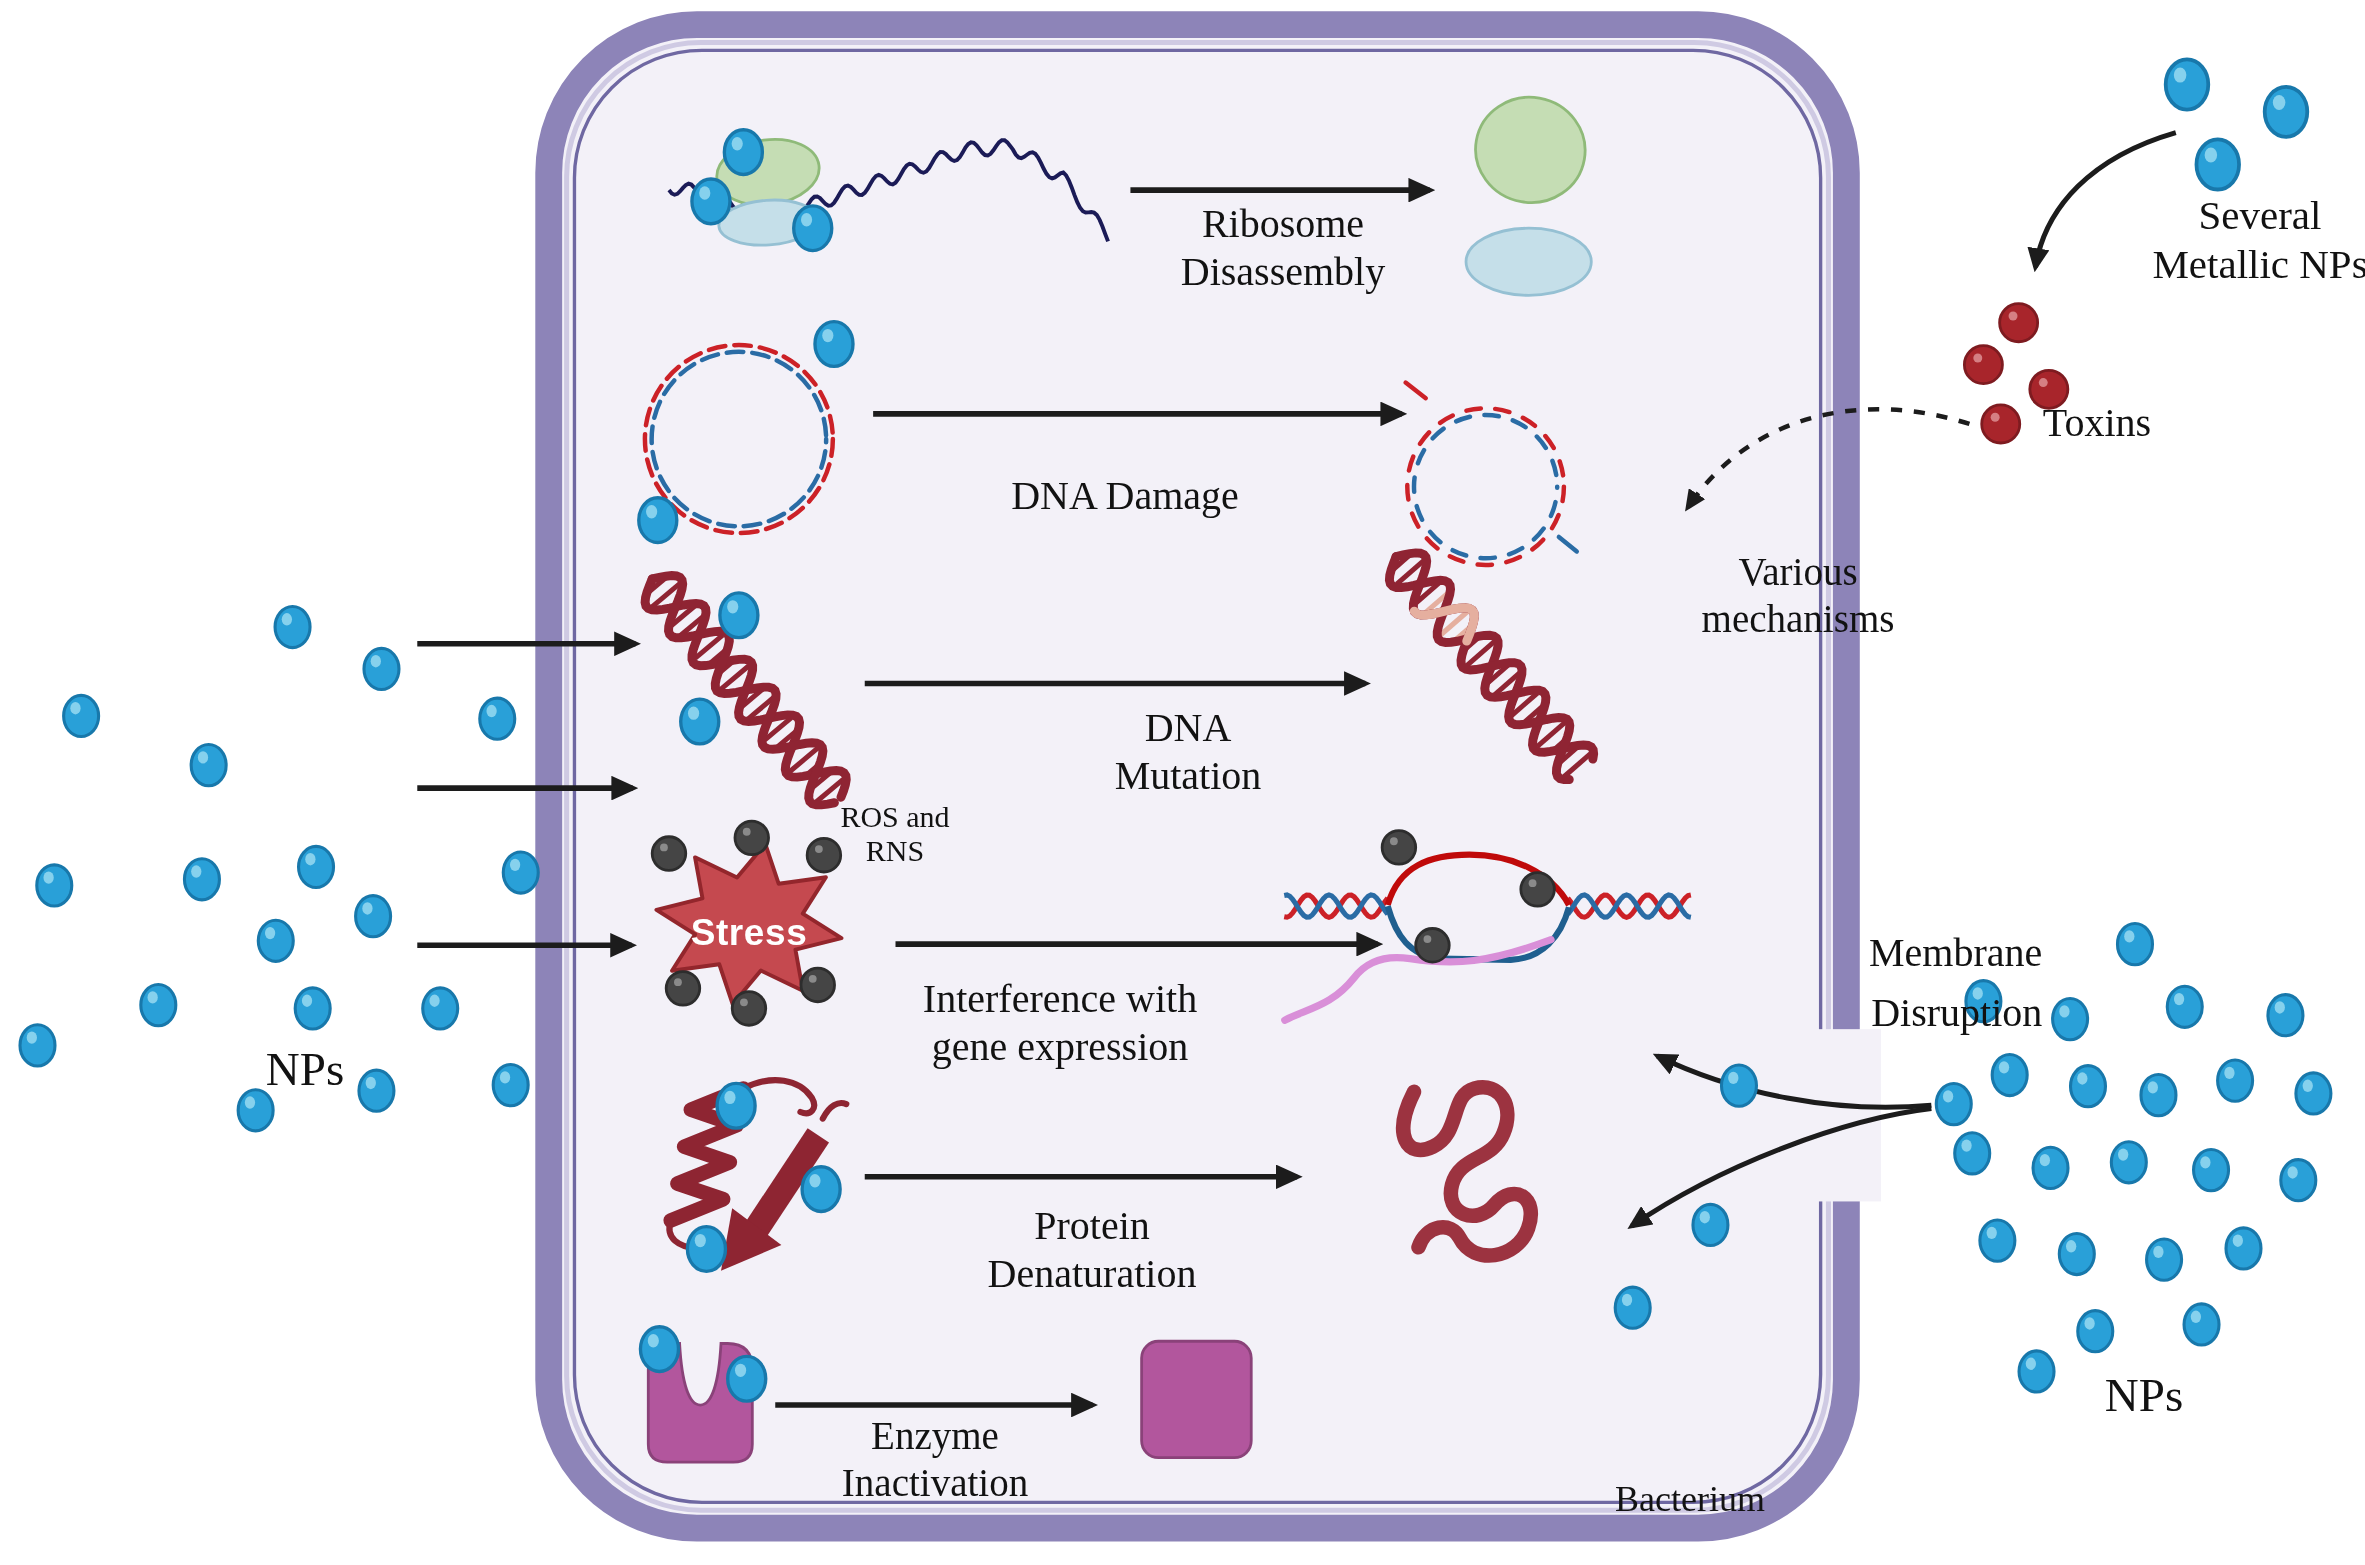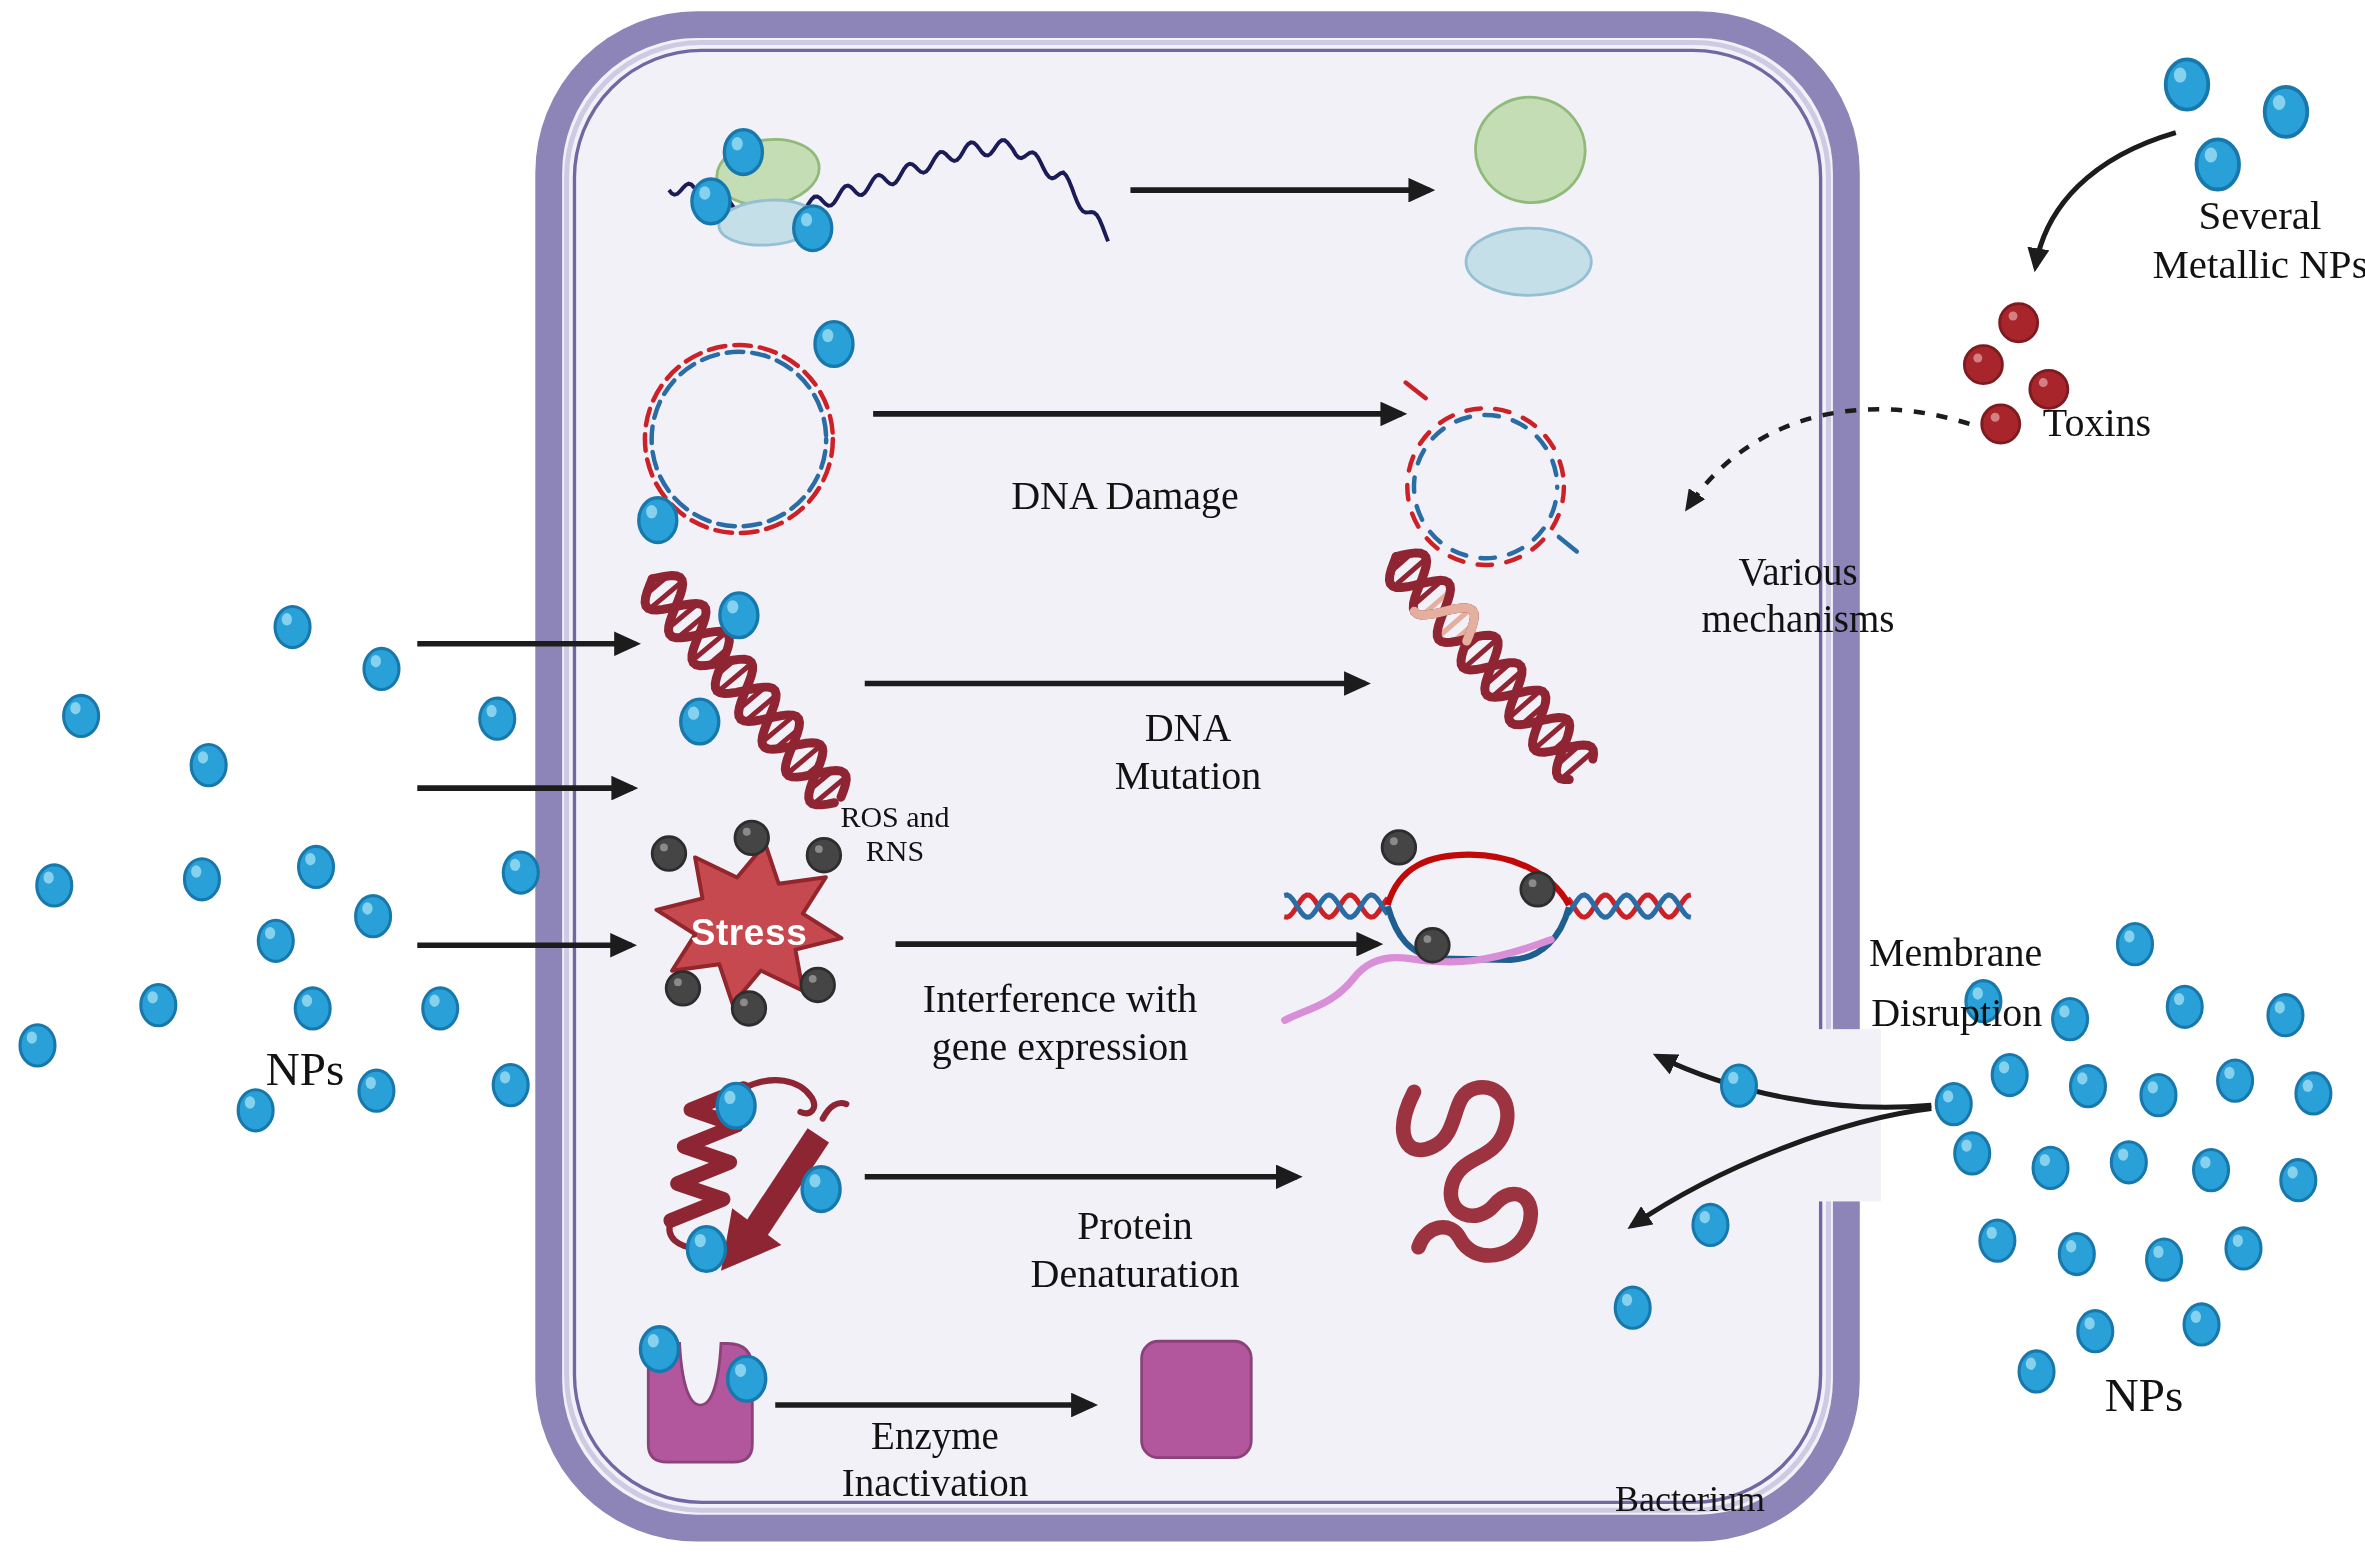--- a/index.html
+++ b/index.html
@@ -240,32 +240,36 @@
 </div>
 
 <div class="stress" style="left:749px;top:924px">
   <span>Stress</span>
 </div>
 
 <div class="lbl italic" style="left:1690px;top:1478px">
   <span>Bacterium</span>
 </div>
 
+<div class="lbl" style="left:1283px;top:200px">
+  <span>Ribosome</span>
+  <span>Disassembly</span>
+</div>
 <div class="lbl" style="left:1125px;top:472px">
   <span>DNA Damage</span>
 </div>
 <div class="lbl" style="left:1188px;top:704px">
   <span>DNA</span>
   <span>Mutation</span>
 </div>
 <div class="lbl" style="left:1060px;top:975px">
   <span>Interference with</span>
   <span>gene expression</span>
 </div>
-<div class="lbl" style="left:1135px;top:1202px">
+<div class="lbl" style="left:1092px;top:1202px">
   <span>Protein</span>
   <span>Denaturation</span>
 </div>
 <div class="lbl" style="left:935px;top:1413px;font-size:39px">
   <span>Enzyme</span>
   <span>Inactivation</span>
 </div>
 
 </div>
 

